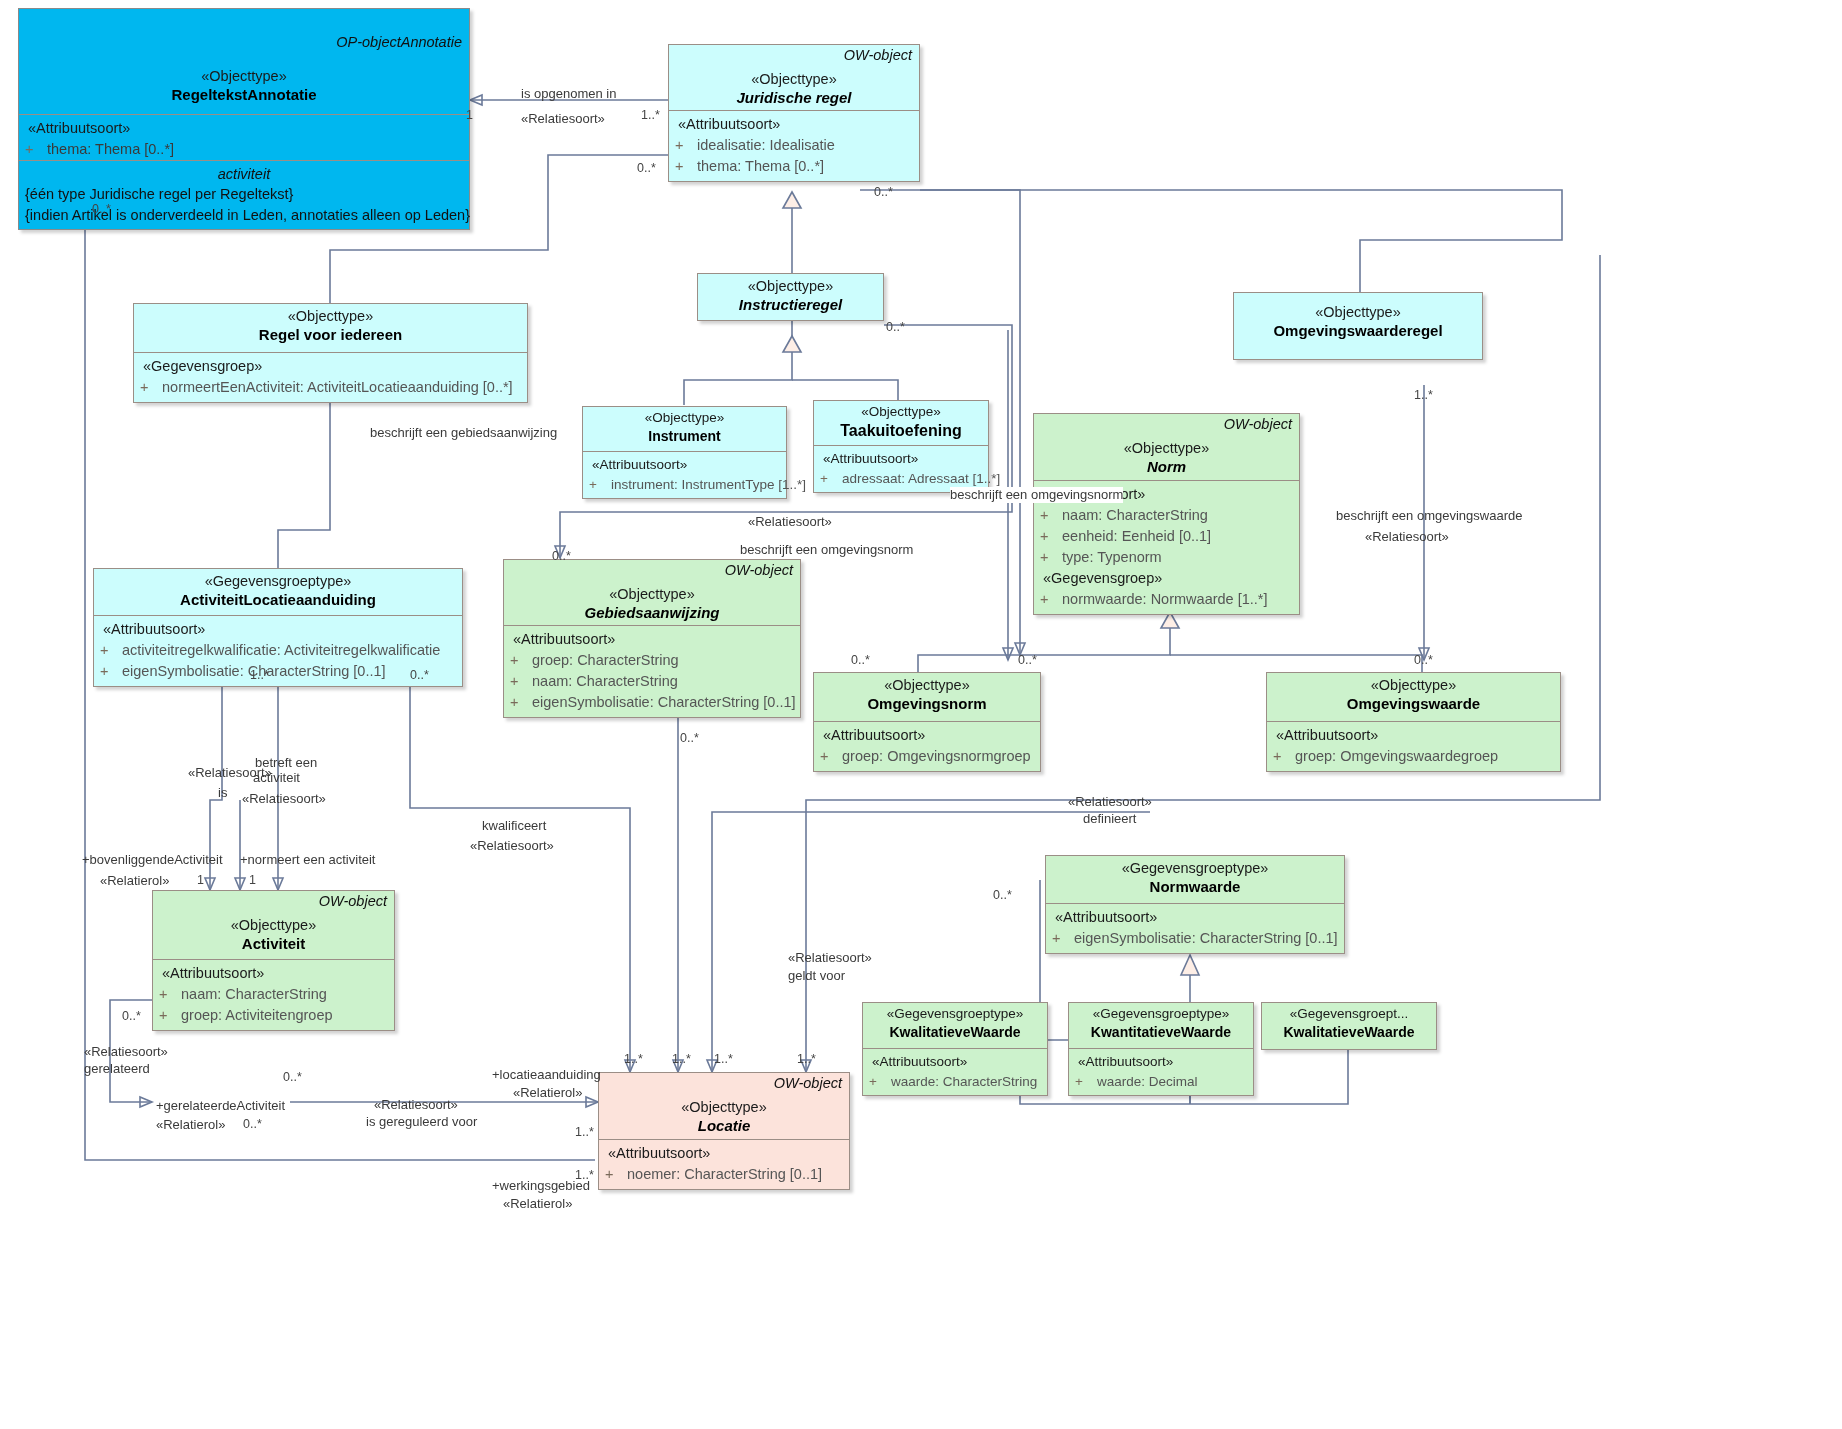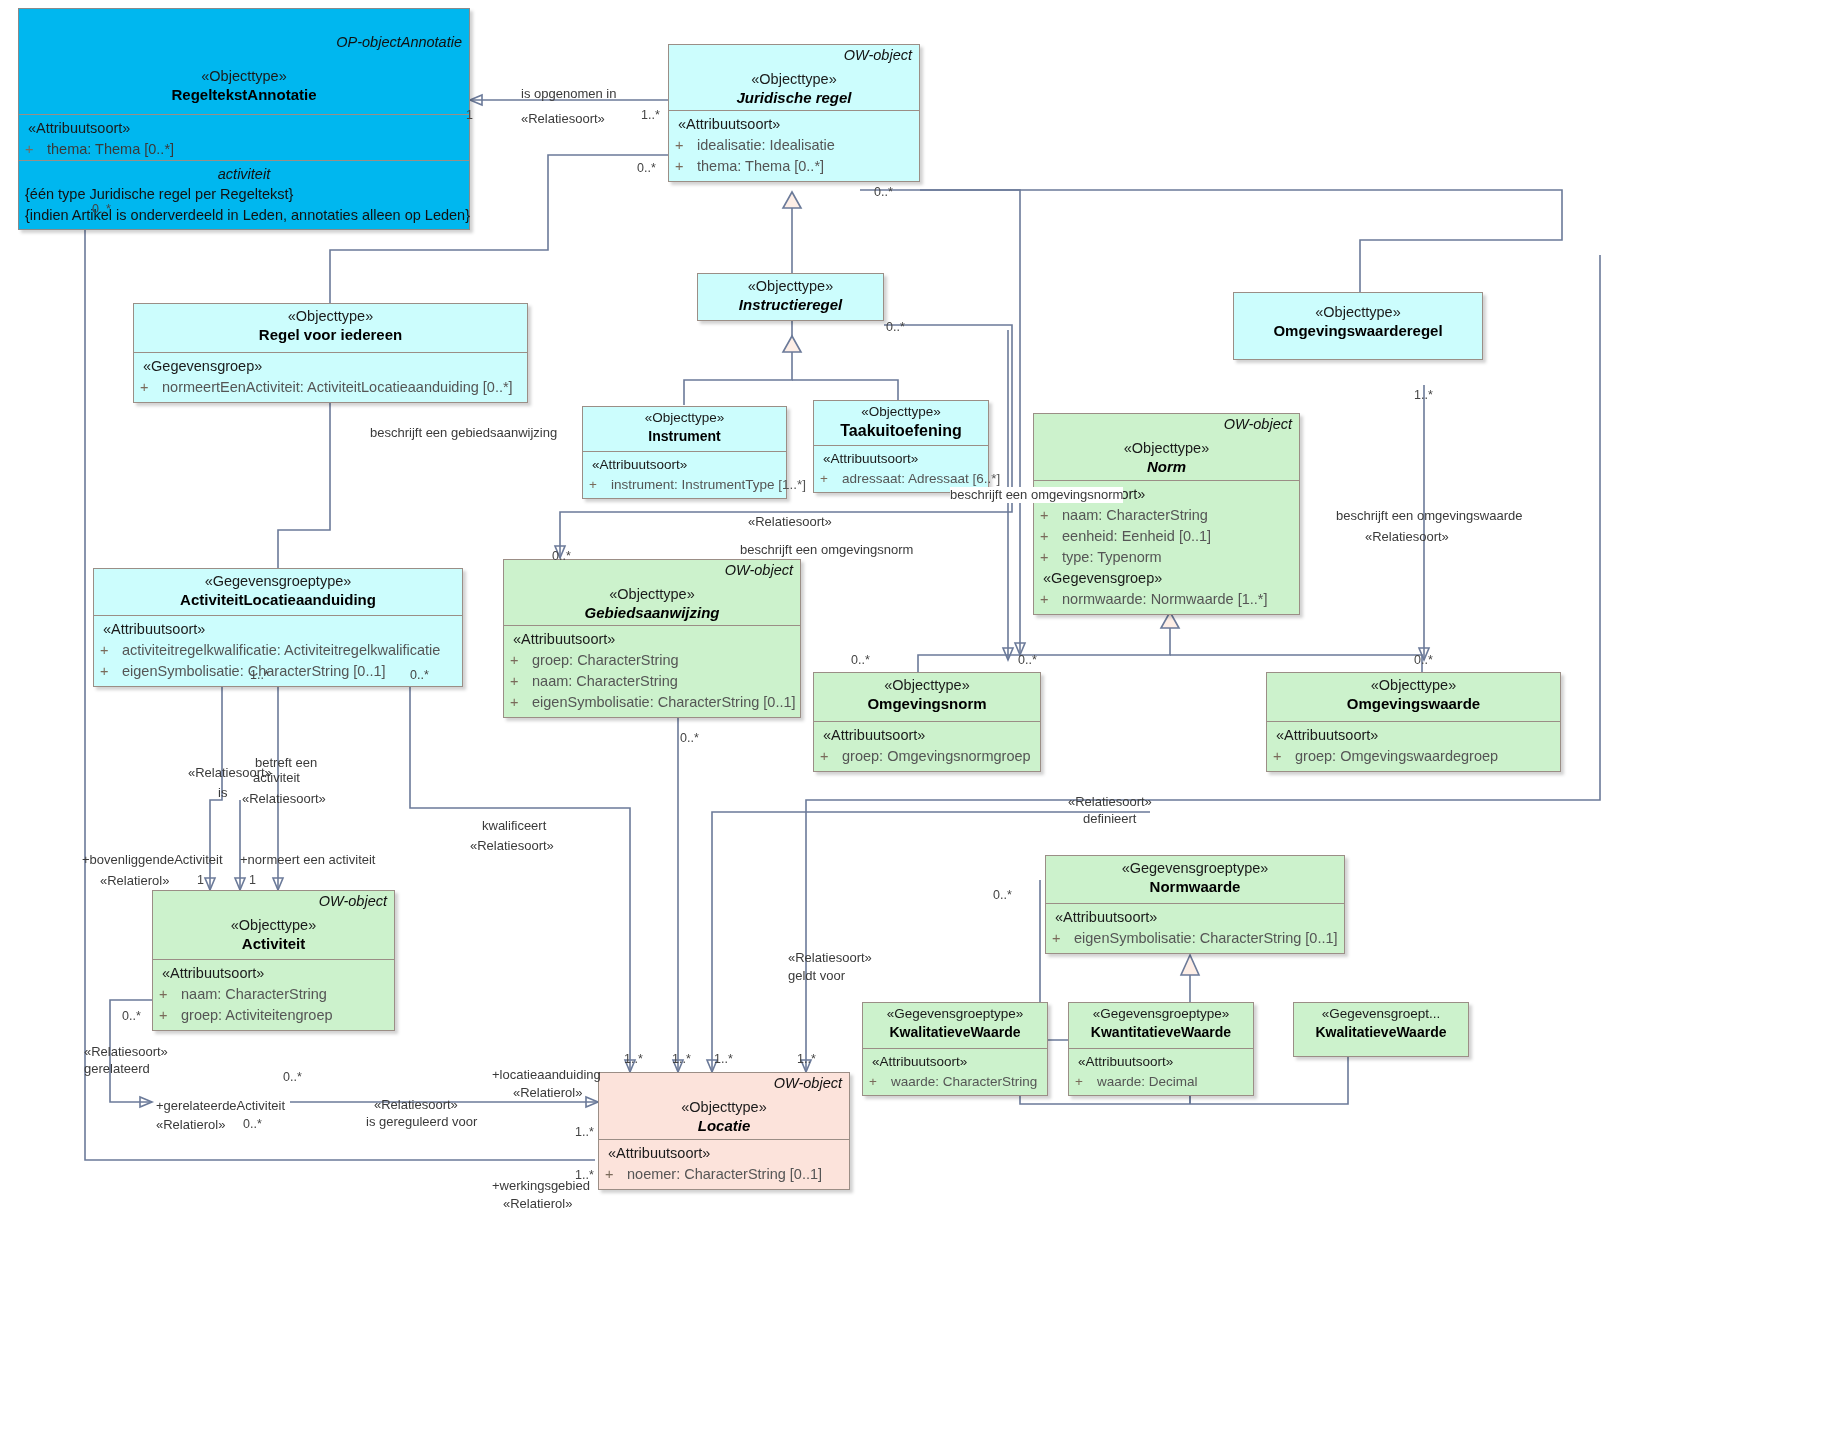--- a/index.html
+++ b/index.html
@@ -181,21 +181,21 @@
     </div>
   </div>
 
   <div class="uml cyan" style="left:813px;top:400px;width:176px;">
     <div class="sect hdr" style="height:44px;">
       <div class="stereo" style="font-size:13.5px;">«Objecttype»</div>
       <div class="cname" style="font-size:16px;">Taakuitoefening</div>
     </div>
     <div class="sect">
       <div class="grp" style="font-size:13.5px;">«Attribuutsoort»</div>
-      <div class="attr" style="font-size:13.5px;"><span class="pl">+</span><span>adressaat: Adressaat [6..*]</span></div>
+      <div class="attr" style="font-size:13.5px;"><span class="pl">+</span><span>adressaat: Adressaat [1..*]</span></div>
     </div>
   </div>
 
   <div class="uml green" style="left:1033px;top:413px;width:267px;">
     <div class="sect hdr" style="height:66px;">
       <span class="pkg">OW-object</span>
       <div class="stereo" style="margin-top:22px;">«Objecttype»</div>
       <div class="cname ital">Norm</div>
     </div>
     <div class="sect">
@@ -307,21 +307,21 @@
     <div class="sect hdr" style="height:45px;">
       <div class="stereo" style="font-size:13.5px;">«Gegevensgroeptype»</div>
       <div class="cname" style="font-size:14px;">KwantitatieveWaarde</div>
     </div>
     <div class="sect">
       <div class="grp" style="font-size:13.5px;">«Attribuutsoort»</div>
       <div class="attr" style="font-size:13.5px;"><span class="pl">+</span><span>waarde: Decimal</span></div>
     </div>
   </div>
 
-  <div class="uml green" style="left:1261px;top:1002px;width:176px;height:55px;margin-left:32px;">
+  <div class="uml green" style="left:1261px;top:1002px;width:176px;height:48px;">
     <div class="sect hdr">
       <div class="stereo" style="font-size:13.5px;">«Gegevensgroept...</div>
       <div class="cname" style="font-size:14px;">KwalitatieveWaarde</div>
     </div>
   </div>
 
   <div class="lab" style="left:521px;top:86px;">is opgenomen in</div>
   <div class="lab" style="left:521px;top:111px;">«Relatiesoort»</div>
   <div class="mult" style="left:466px;top:108px;">1</div>
   <div class="mult" style="left:641px;top:108px;">1..*</div>

